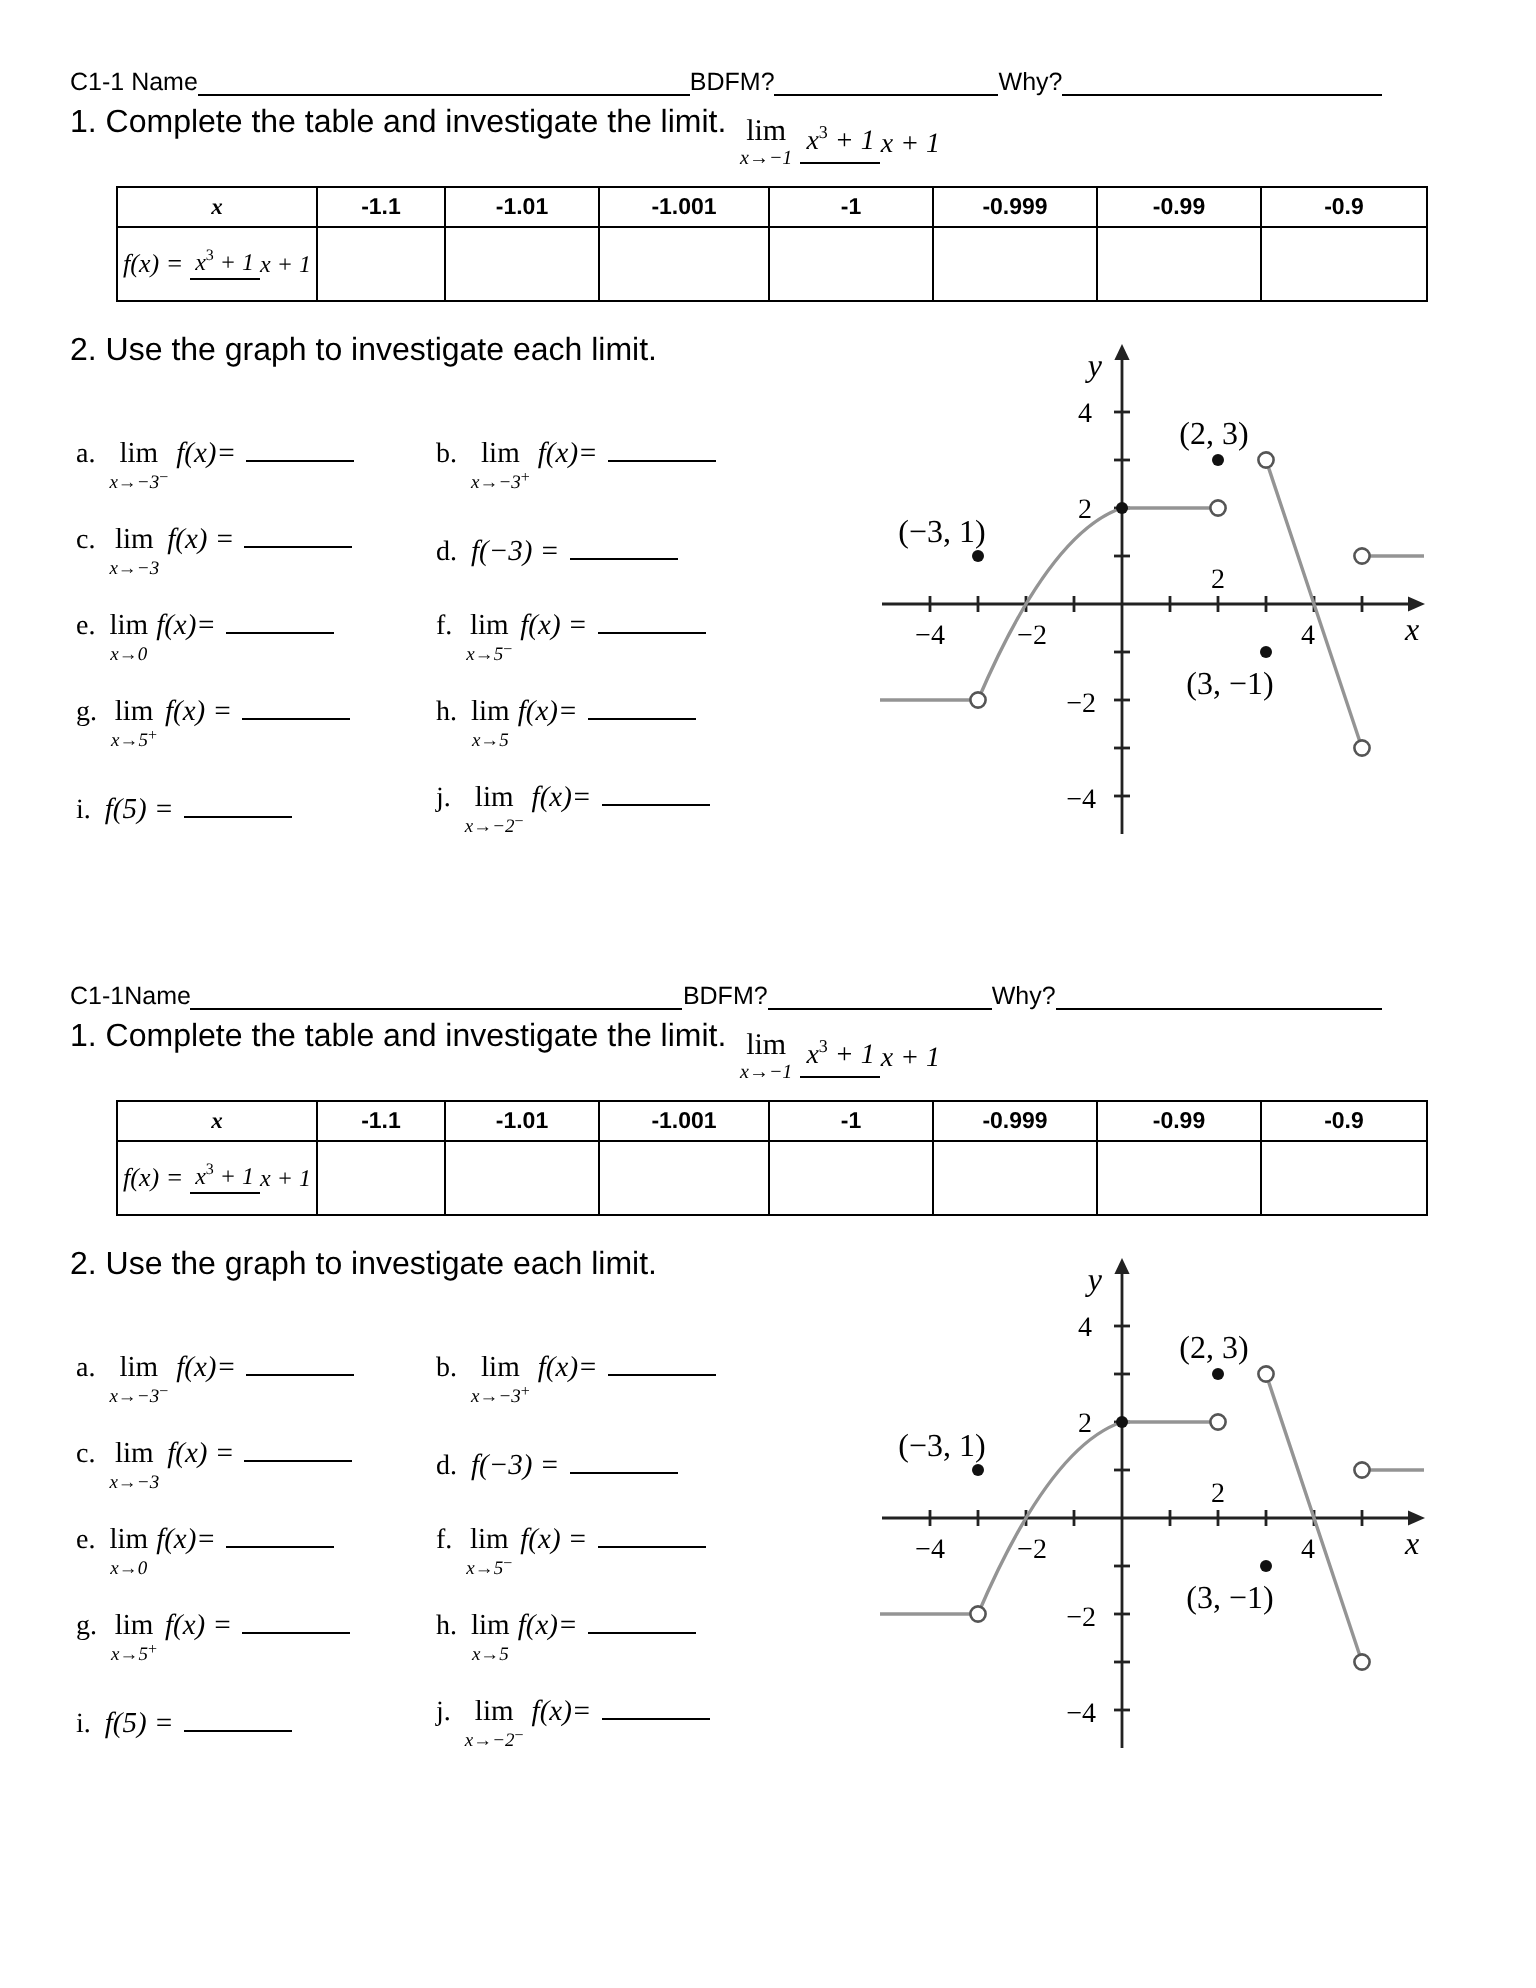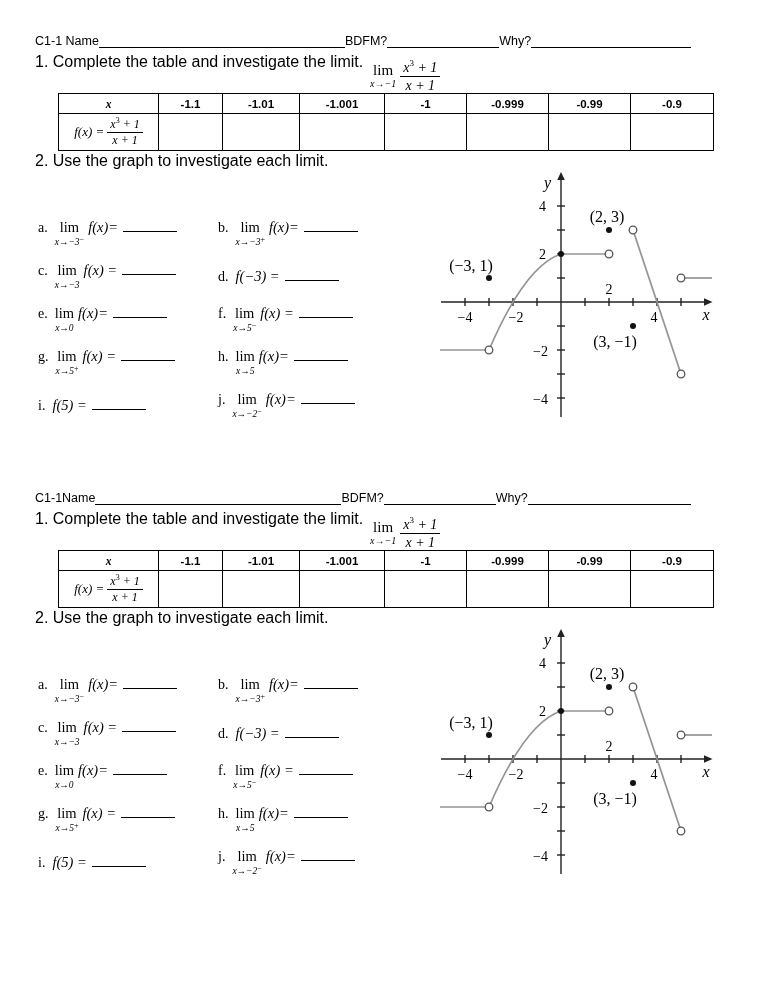--- a/index.html
+++ b/index.html
@@ -11,28 +11,28 @@
   .section{position:absolute;left:0;width:768px;height:457px;}
   #s0{top:30px;} #s1{top:487px;}
 
   
   .hdr{position:absolute;left:35px;top:4px;width:656px;display:flex;align-items:flex-end;font-size:12.5px;line-height:15px;}
   .hlabel{white-space:pre;}
   .blank{border-bottom:1px solid #000;height:4px;margin-bottom:1px;}
   .b-name{width:246px;} .b-bdfm{width:112px;} .b-why{flex:1;}
 
   .instr{position:absolute;left:35px;font-size:16px;}
-  .instr1{top:23px;} .instr2{top:122px;}
+  .instr1{top:23px;} .instr2{top:137px;}
 
   
   .limexpr{position:absolute;left:370px;top:29px;display:flex;align-items:center;font-family:"Liberation Serif",serif;}
   .limblock{display:inline-flex;flex-direction:column;align-items:center;line-height:1;margin-right:4px;}
   .limword{font-size:15px;}
   .limsub{font-size:10px;font-style:italic;margin-top:1px;white-space:nowrap;}
-  .frac{display:inline-flex;flex-direction:column;align-items:center;font-style:italic;font-size:14px;line-height:1.1;}
+  .frac{display:inline-flex;flex-direction:row;align-items:center;font-style:italic;font-size:14px;line-height:1.1;}
   .frac .num{border-bottom:1px solid #000;padding:0 3px 1px;white-space:pre;}
   .frac .den{padding-top:1px;white-space:pre;font-style:italic;}
   .frac sup{font-size:9px;font-style:normal;}
 
   
   .wtable{position:absolute;left:58px;top:63px;border-collapse:collapse;table-layout:fixed;}
   .wtable td{border:1px solid #000;text-align:center;vertical-align:middle;padding:0;}
   .wtable tr.thead td{height:19px;font-weight:bold;font-size:11.5px;}
   .wtable tr.tbody td{height:36px;}
   .wtable td.xhead{font-family:"Liberation Serif",serif;font-style:italic;font-size:13px;}

